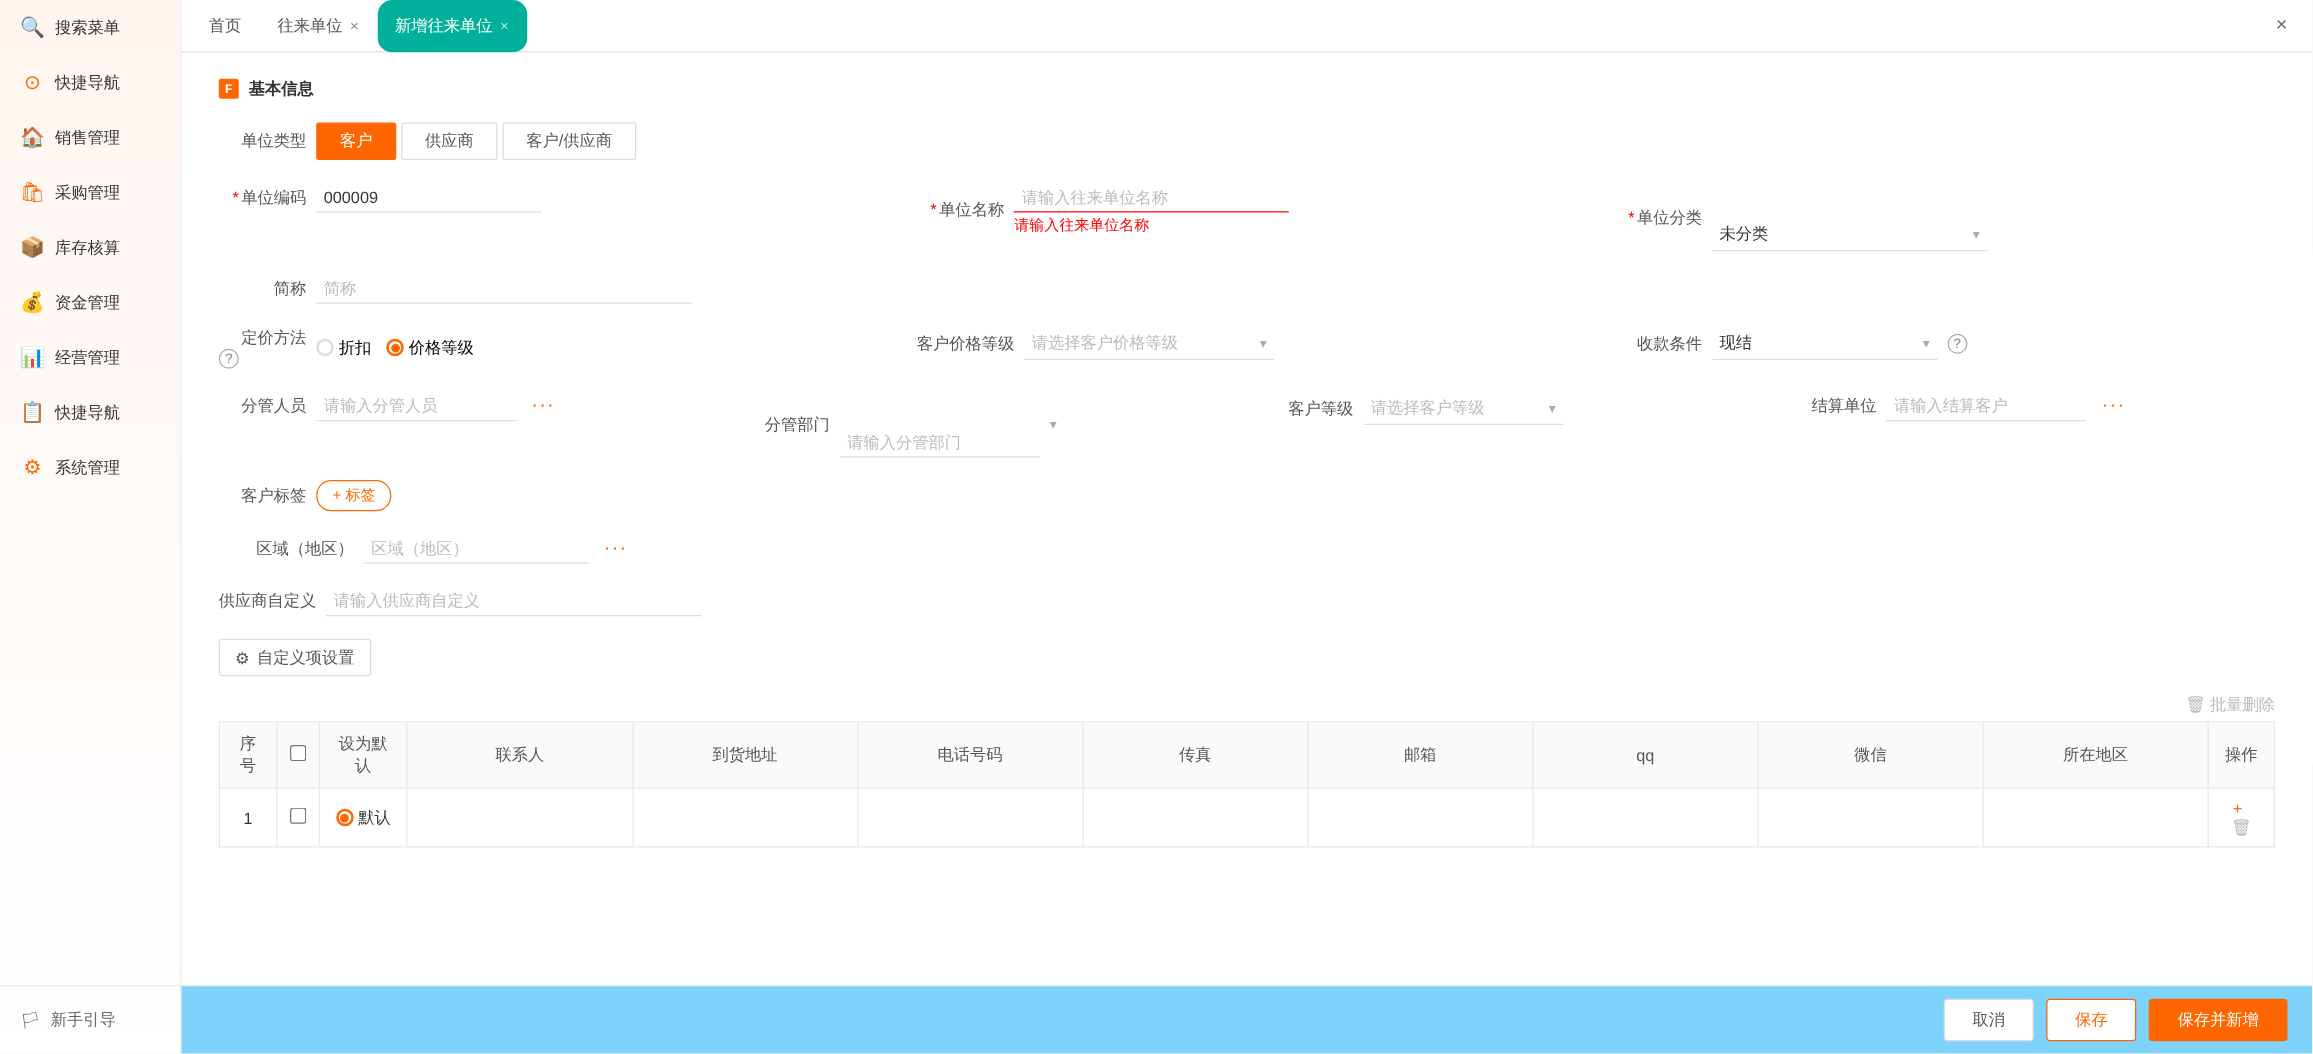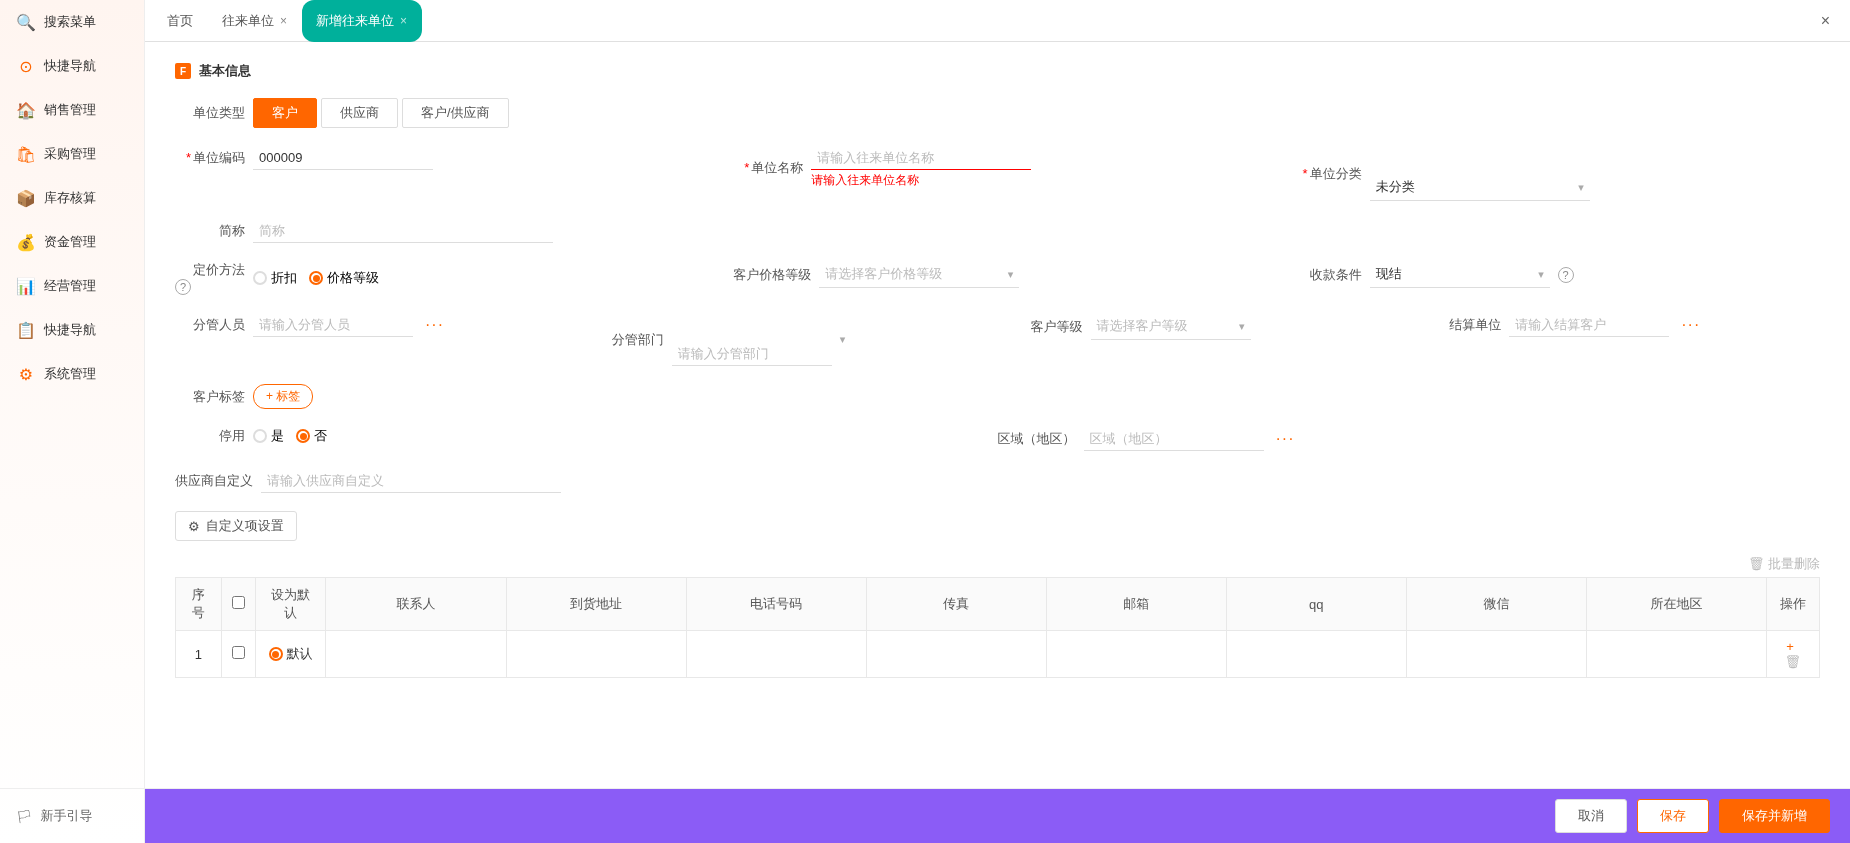--- a/index.html
+++ b/index.html
@@ -215,21 +215,21 @@
     .batch-delete { color: #bbb; font-size: 12px; text-align: right; margin-bottom: 4px; cursor: pointer; }
 
     
     .footer {
       display: flex;
       justify-content: flex-end;
       align-items: center;
       gap: 10px;
       padding: 10px 20px;
       border-top: 1px solid #eee;
-      background: #8b5cf6;
+      background: #7dd3fc;
     }
     .btn {
       padding: 7px 22px;
       border-radius: 3px;
       cursor: pointer;
       font-size: 13px;
       border: 1px solid transparent;
     }
     .btn-cancel { background: #fff; border-color: #ddd; color: #555; }
     .btn-save { background: #fff; border-color: #f60; color: #f60; }
@@ -441,35 +441,20 @@
       </div>
 
       <div class="form-row">
         <div class="form-field">
           <span class="form-label">客户标签</span>
           <button class="tag-btn">+ 标签</button>
         </div>
       </div>
 
       <div class="form-row">
-        <div class="form-field">
-          <span class="form-label">停用</span>
-          <div class="radio-group">
-            <div class="radio-item">
-              <div class="radio-circle"></div>
-              <span>是</span>
-            </div>
-            <div class="radio-item">
-              <div class="radio-circle checked">
-                <div class="radio-dot"></div>
-              </div>
-              <span>否</span>
-            </div>
-          </div>
-        </div>
         <div class="divider-field"></div>
         <div class="form-field">
           <span class="form-label">区域（地区）</span>
           <input type="text" class="form-input" style="max-width: 180px;" placeholder="区域（地区）">
           <span class="more-dots">···</span>
         </div>
         <div class="divider-field"></div>
       </div>
 
       <div class="form-row">

